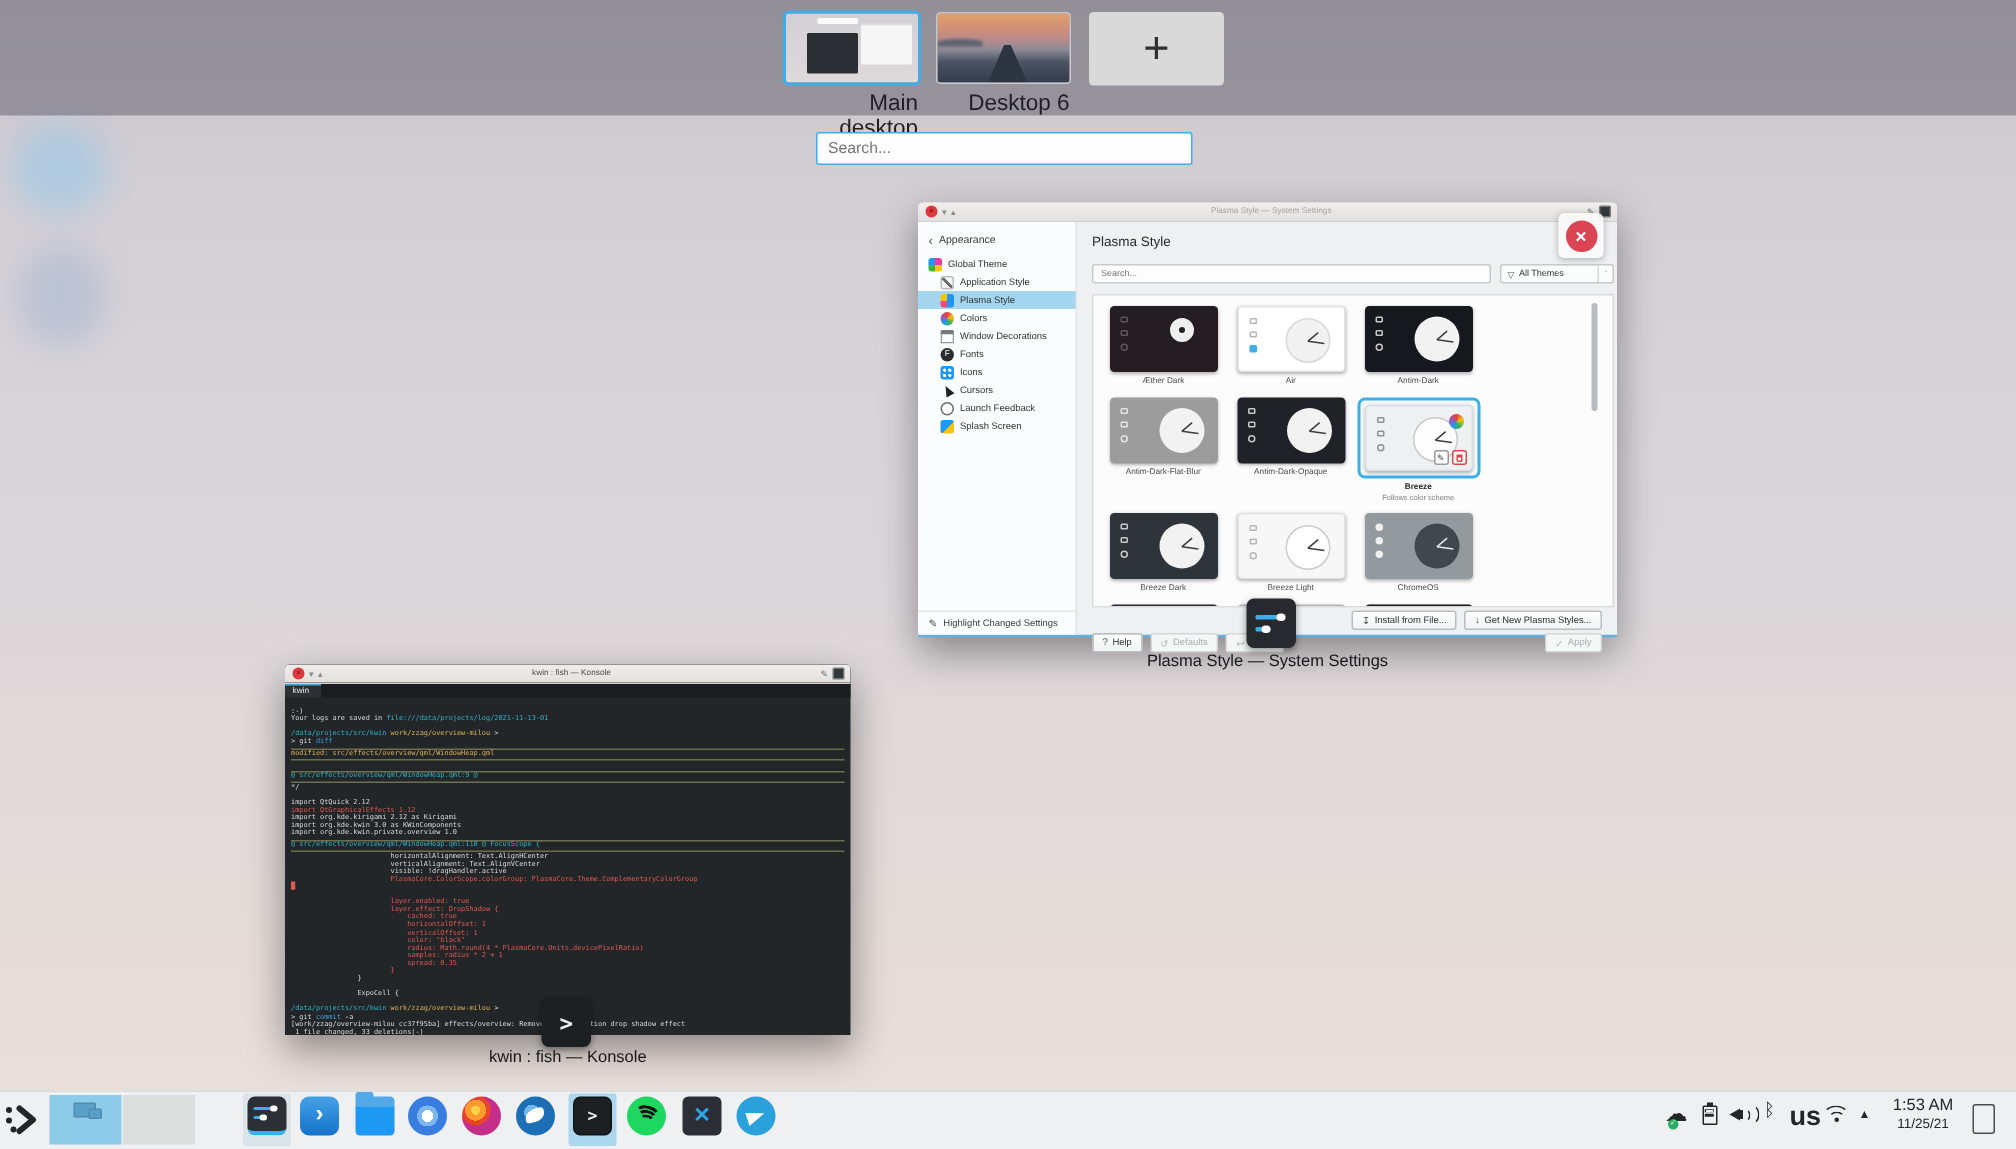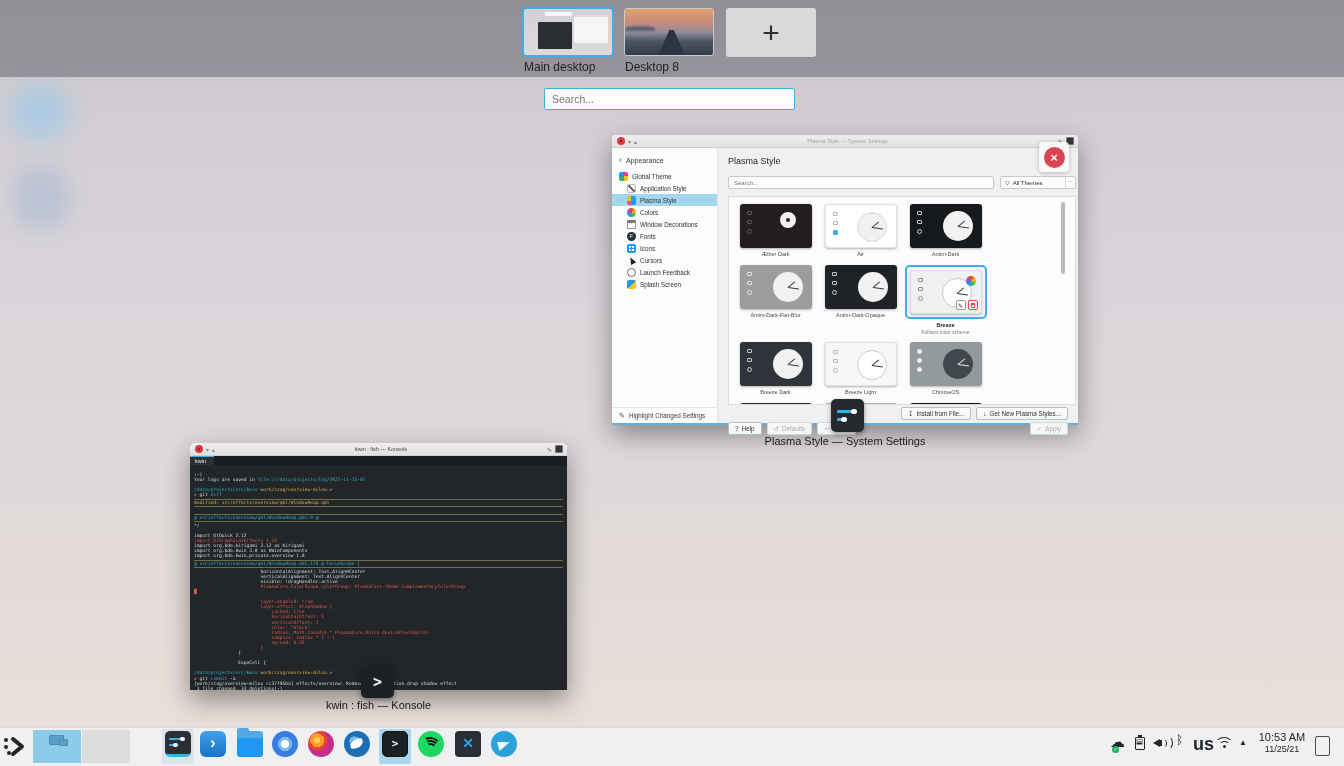--- a/index.html
+++ b/index.html
@@ -22,21 +22,21 @@
   .mini-term { position:absolute; left:16%; top:28%; width:38%; height:58%; background:#2a2d31; border-radius:1px; }
   .mini-set  { position:absolute; left:57%; top:12%; width:38%; height:62%; background:#f6f6f6; border-top:2px solid #dcdcdc; border-radius:1px; }
   .mini-strip{ position:absolute; left:24%; top:6%; width:30%; height:10%; background:#fbfbfb; border-radius:1px; }
   .mini-photo { position:absolute; inset:0;
     background:linear-gradient(180deg,#e0a26d 0%,#d08f76 22%,#b98a8c 38%,#8d8b98 52%,#4c5464 70%,#333c4c 100%); }
   .mini-hill { position:absolute; left:0; top:38%; width:34%; height:10%; background:#5e6271; border-radius:50% 50% 0 0; filter:blur(1px);}
   .mini-pier { position:absolute; left:38%; bottom:0; width:30%; height:55%; background:#2d3442;
     clip-path:polygon(42% 0, 58% 0, 100% 100%, 0% 100%); }
   .thumb-plus { position:absolute; left:726px; top:8px; width:90px; height:49px; background:#d9d9d9; border-radius:3px;
     display:flex; align-items:center; justify-content:center; font-size:30px; color:#2f2f2f; font-weight:400; }
-  .desk-label { position:absolute; top:60px; width:88px; text-align:left; font-size:12px; color:#1f1f23; }
+  .desk-label { position:absolute; top:60px; width:88px; text-align:right; font-size:15px; color:#1f1f23; }
 
   
   .ov-search { position:absolute; left:544px; top:88px; width:251px; height:22px; background:#fdfdfd;
     border:1px solid #3daee9; border-radius:2px; font-size:10.5px; color:#9a9a9a; padding-left:7px;
     font-family:"Liberation Sans",sans-serif; outline:none; }
 
   
   .titlebar { position:absolute; left:0; top:0; right:0; height:13px;
     background:linear-gradient(180deg,#efeeed,#e2e1e0); border-bottom:1px solid #cfcfcf;
     border-radius:3px 3px 0 0; display:flex; align-items:center; font-size:5.5px; }
@@ -262,21 +262,21 @@
   <div class="desk-thumb inactive" style="left:625px">
     <div class="mini-photo">
       <div class="mini-hill"></div>
       <div class="mini-pier"></div>
     </div>
   </div>
   <div class="thumb-plus">
     <span>+</span>
   </div>
   <div class="desk-label" style="left:524px">Main desktop</div>
-  <div class="desk-label" style="left:625px">Desktop 8</div>
+  <div class="desk-label" style="left:625px">Desktop 6</div>
 
   <input class="ov-search" placeholder="Search..." style="">
 
   <div class="win-settings">
     <div class="titlebar">
       <span class="tb-close">×</span>
       <span class="tb-chev">▾</span>
       <span class="tb-chev">▴</span>
       <span class="tb-title dim">Plasma Style — System Settings</span>
       <span class="tb-pencil">✎</span>
@@ -652,18 +652,18 @@
   </span>
   <span class="tray-item bt-ic">ᛒ</span>
   <span class="tray-item kb-layout">us</span>
   <span class="tray-item wifi">
     <i class="wf1"></i>
       <i class="wf2"></i>
       <i class="wf-dot" style="border:none"></i>
   </span>
   <span class="tray-item caret-up">▲</span>
   <div class="clockbox">
-    <div class="clock-time">10:53 AM</div>
+    <div class="clock-time">1:53 AM</div>
     <div class="clock-date">11/25/21</div>
   </div>
   <div class="showdesk"></div>
 
 </div>
 
 </body></html>

